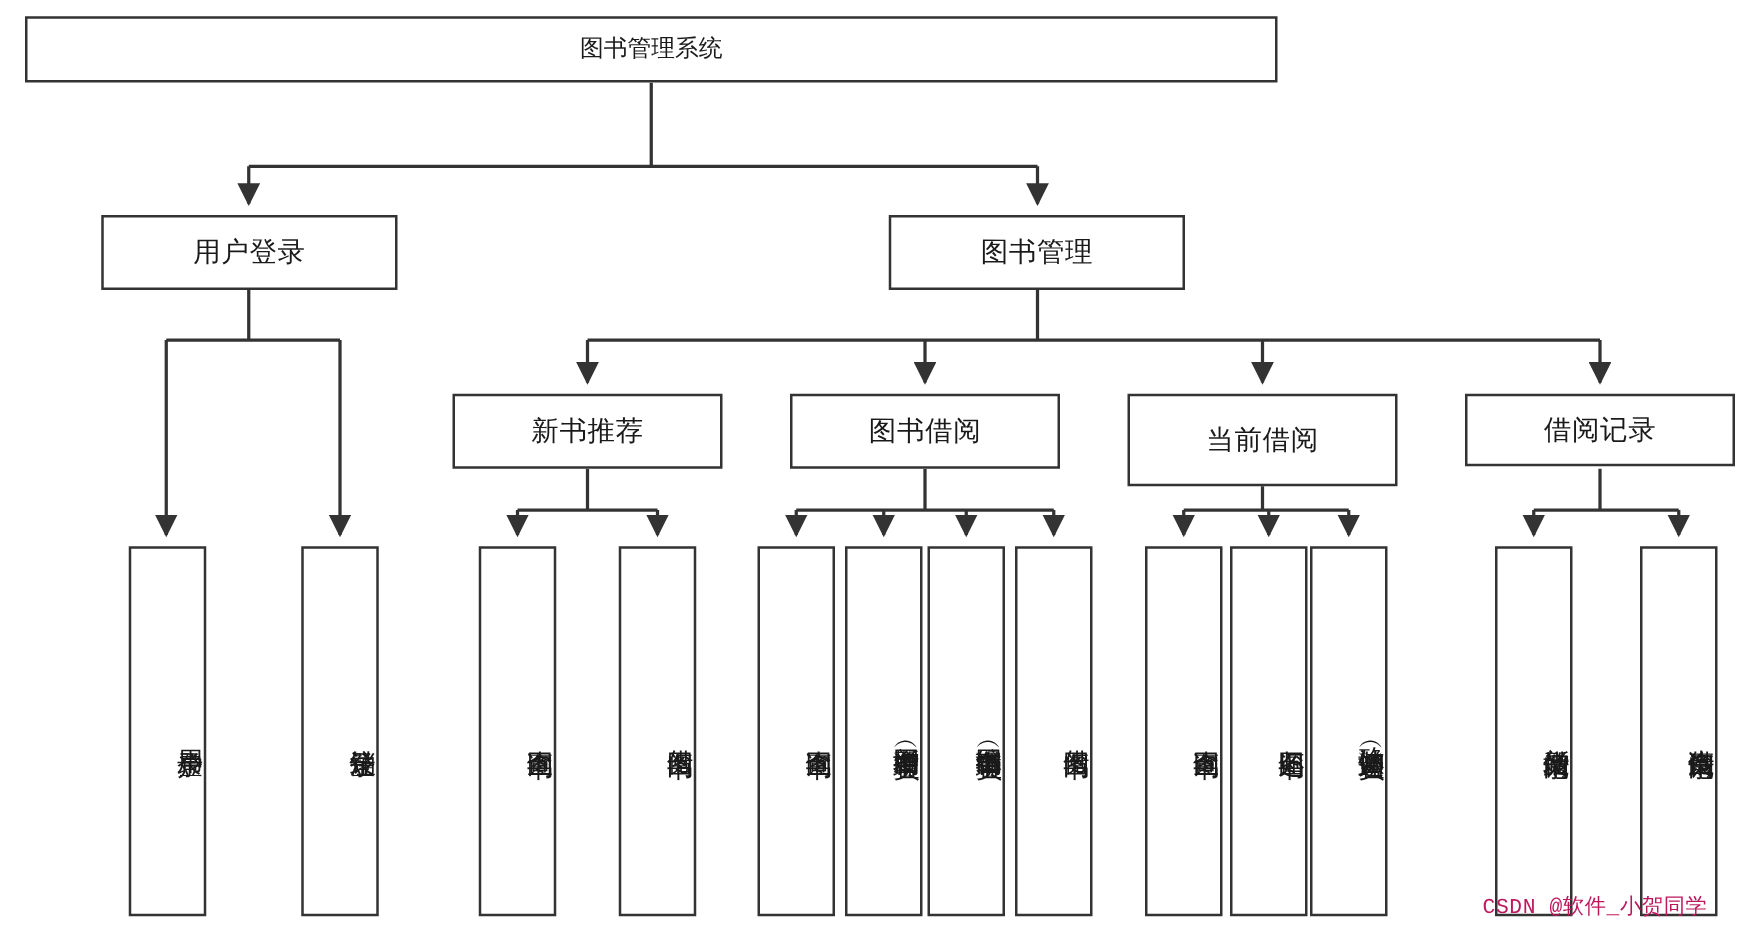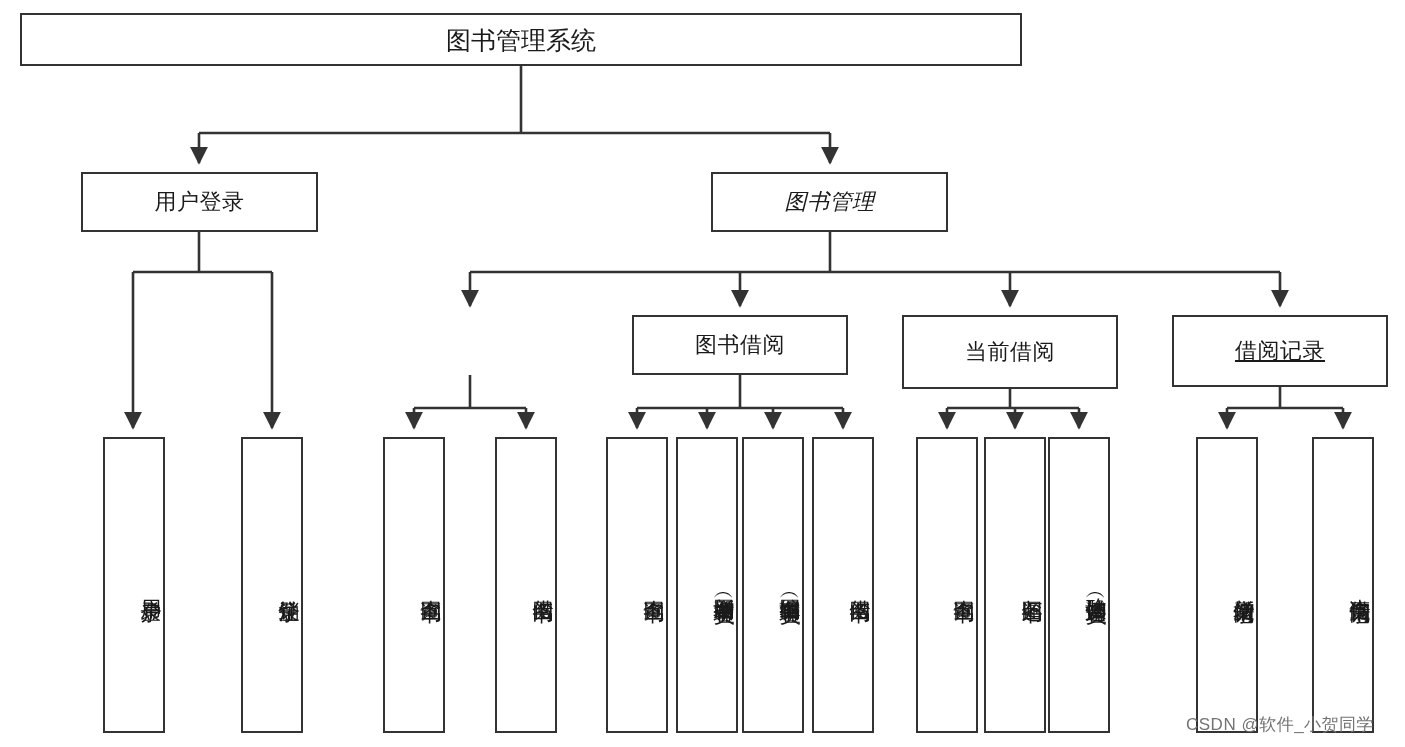--- a/index.html
+++ b/index.html
@@ -36,45 +36,45 @@
     justify-content: center;
     color: #1a1a1a;
     line-height: 1.12;
     text-align: center;
   }
   .node.h {
     font-size: 22px;
     letter-spacing: 0.5px;
   }
   .node.root {
-    font-size: 25px;
+    font-size: 19px;
   }
   .node.v {
     font-size: 21px;
     writing-mode: vertical-rl;
     text-orientation: upright;
     padding: 6px 0;
     letter-spacing: 1px;
     align-items: flex-start;
     justify-content: center;
   }
   .node.v .vtext {
     writing-mode: vertical-rl;
     text-orientation: upright;
     display: block;
   }
   .watermark {
     position: absolute;
     left: 1186px;
     top: 713px;
     font-size: 17px;
-    color: #737373;
+    color: #be185d;
     white-space: nowrap;
     letter-spacing: 0.5px;
-    font-family: Liberation Sans, sans-serif;
+    font-family: Liberation Mono, monospace;
   }
 </style>
 </head>
 <body>
 
 <div id="canvas">
 
   <svg id="wires" viewBox="0 0 1405 747" xmlns="http://www.w3.org/2000/svg">
     <defs>
       <marker id="arrow" viewBox="0 0 10 10" refX="9" refY="5" markerWidth="7" markerHeight="7" orient="auto-start-reverse">
@@ -125,31 +125,34 @@
     </g>
   </svg>
 
   <div class="node root" style="left:20px; top:13px; width:1002px; height:53px;">
     <span>图书管理系统</span>
   </div>
 
   <div class="node h" style="left:81px; top:172px; width:237px; height:60px;">
     <span>用户登录</span>
   </div>
-  <div class="node h" style="left:711px; top:172px; width:237px; height:60px;font-style:italic;">
+  <div class="node h" style="left:711px; top:172px; width:237px; height:60px;">
     <span>图书管理</span>
   </div>
 
+  <div class="node h" style="left:362px; top:315px; width:216px; height:60px;">
+    <span>新书推荐</span>
+  </div>
   <div class="node h" style="left:632px; top:315px; width:216px; height:60px;align-items:center;">
     <span>图书借阅</span>
   </div>
   <div class="node h" style="left:902px; top:315px; width:216px; height:74px;">
     <span>当前借阅</span>
   </div>
-  <div class="node h" style="left:1172px; top:315px; width:216px; height:72px;text-decoration:underline;">
+  <div class="node h" style="left:1172px; top:315px; width:216px; height:58px;">
     <span>借阅记录</span>
   </div>
 
   <div class="node v" style="left:103px; top:437px; width:62px; height:296px;">
     <span class="vtext">用户登录</span>
   </div>
   <div class="node v" style="left:241px; top:437px; width:62px; height:296px;">
     <span class="vtext">注销登录</span>
   </div>
 

